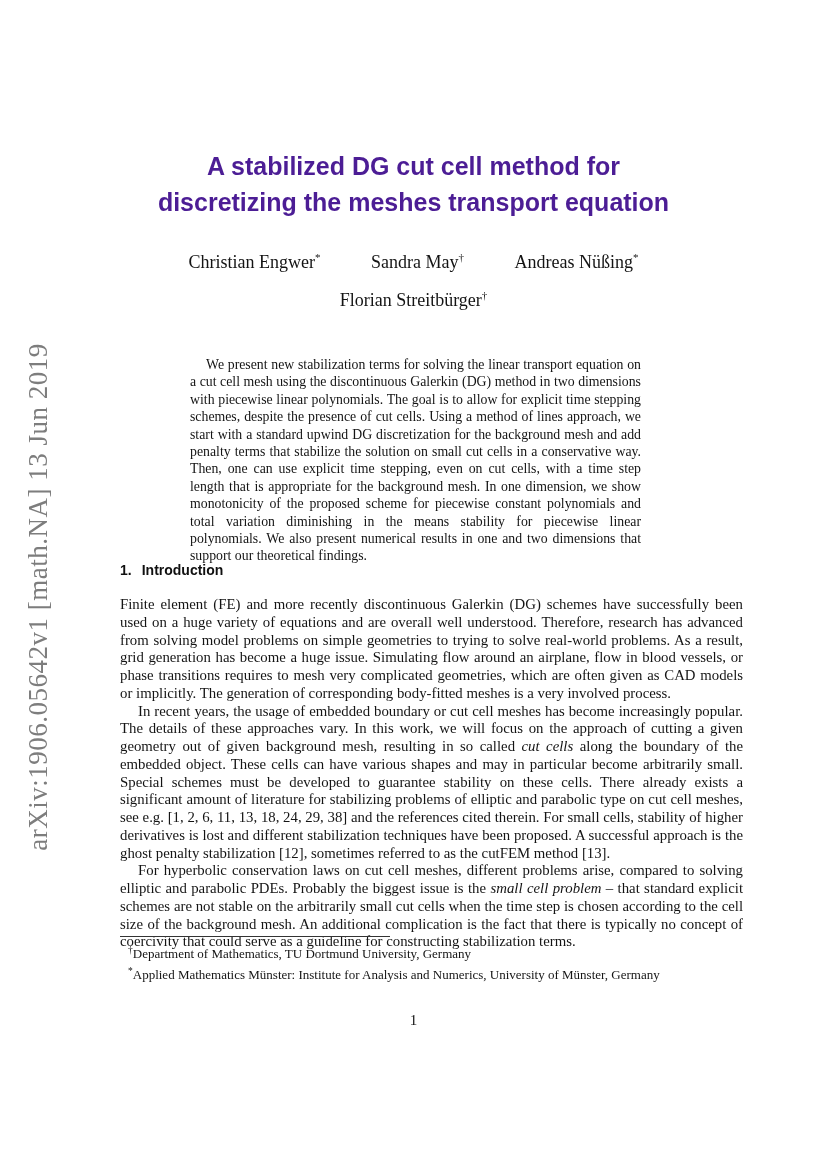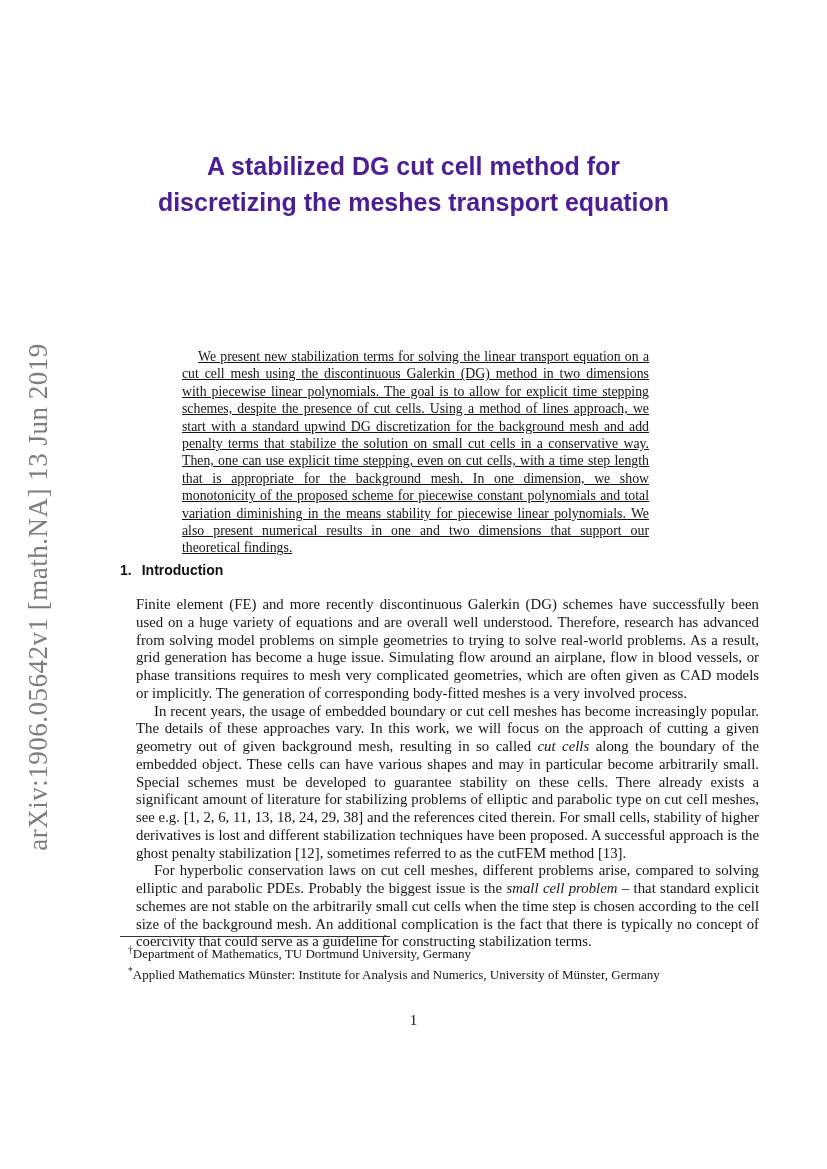--- a/index.html
+++ b/index.html
@@ -51,41 +51,40 @@
   .author sup { font-size: 11px; }
   .abstract {
     position: absolute;
     top: 348px;
     left: 182px;
     width: 467px;
     font-size: 13.8px;
     line-height: 17.4px;
     text-align: justify;
   }
-  .abstract p { margin: 0; text-indent: 16px; text-decoration: underline; }
+  .abstract p { margin: 8px; text-indent: 16px; }
   .section-heading {
     position: absolute;
     top: 562px;
     left: 120px;
     font-family: "Liberation Sans", sans-serif;
     font-weight: 700;
     font-size: 14px;
     margin: 0;
     color: #101010;
   }
   .section-heading .secnum { margin-right: 10px; }
   .body-text {
     position: absolute;
     top: 596px;
     left: 120px;
     width: 623px;
     font-size: 14.8px;
     line-height: 17.75px;
     text-align: justify;
-    margin-left: 16px;
   }
   .body-text p { margin: 0; }
   .body-text p.indent { text-indent: 18px; }
   .footnotes {
     position: absolute;
     top: 936px;
     left: 120px;
     width: 623px;
     font-size: 13px;
     line-height: 16.5px;
@@ -113,20 +112,30 @@
 
 <div class="page">
 
   <div class="watermark">arXiv:1906.05642v1  [math.NA]  13 Jun 2019</div>
 
   <h1 class="title">
     <span>A stabilized DG cut cell method for</span>
     <span>discretizing the meshes transport equation</span>
   </h1>
 
+  <div class="authors">
+    <div>
+      <span class="author"><span>Christian Engwer</span><sup>*</sup></span>
+      <span class="author"><span>Sandra May</span><sup>†</sup></span>
+      <span class="author"><span>Andreas Nüßing</span><sup>*</sup></span>
+    </div>
+    <div>
+      <span class="author"><span>Florian Streitbürger</span><sup>†</sup></span>
+    </div>
+  </div>
 
   <div class="abstract">
     <p>We present new stabilization terms for solving the linear transport equation on a cut cell mesh using the discontinuous Galerkin (DG) method in two dimensions with piecewise linear polynomials. The goal is to allow for explicit time stepping schemes, despite the presence of cut cells. Using a method of lines approach, we start with a standard upwind DG discretization for the background mesh and add penalty terms that stabilize the solution on small cut cells in a conservative way. Then, one can use explicit time stepping, even on cut cells, with a time step length that is appropriate for the background mesh. In one dimension, we show monotonicity of the proposed scheme for piecewise constant polynomials and total variation diminishing in the means stability for piecewise linear polynomials. We also present numerical results in one and two dimensions that support our theoretical findings.</p>
   </div>
 
   <h2 class="section-heading"><span class="secnum">1.</span><span>Introduction</span></h2>
 
   <div class="body-text">
     <p>Finite element (FE) and more recently discontinuous Galerkin (DG) schemes have successfully been used on a huge variety of equations and are overall well understood. Therefore, research has advanced from solving model problems on simple geometries to trying to solve real-world problems. As a result, grid generation has become a huge issue. Simulating flow around an airplane, flow in blood vessels, or phase transitions requires to mesh very complicated geometries, which are often given as CAD models or implicitly. The generation of corresponding body-fitted meshes is a very involved process.</p>
     <p class="indent"><span>In recent years, the usage of embedded boundary or cut cell meshes has become increasingly popular. The details of these approaches vary. In this work, we will focus on the approach of cutting a given geometry out of given background mesh, resulting in so called </span><em>cut cells</em><span> along the boundary of the embedded object. These cells can have various shapes and may in particular become arbitrarily small. Special schemes must be developed to guarantee stability on these cells. There already exists a significant amount of literature for stabilizing problems of elliptic and parabolic type on cut cell meshes, see e.g. [1, 2, 6, 11, 13, 18, 24, 29, 38] and the references cited therein. For small cells, stability of higher derivatives is lost and different stabilization techniques have been proposed. A successful approach is the ghost penalty stabilization [12], sometimes referred to as the cutFEM method [13].</span></p>

